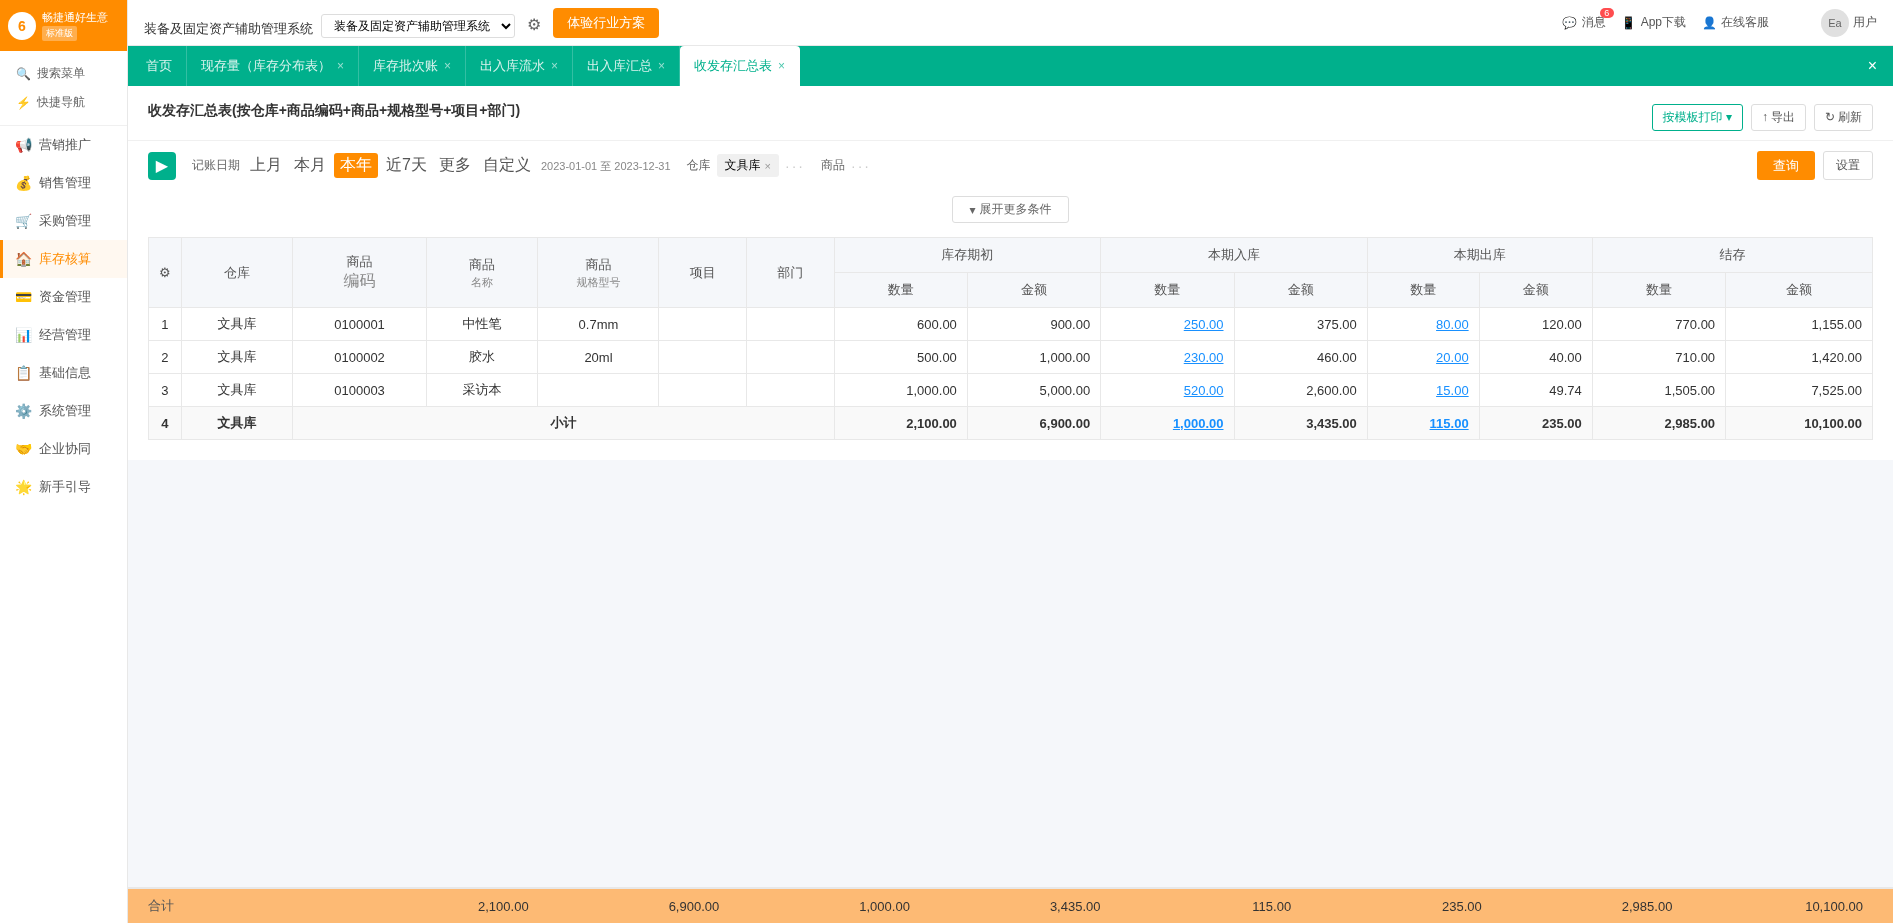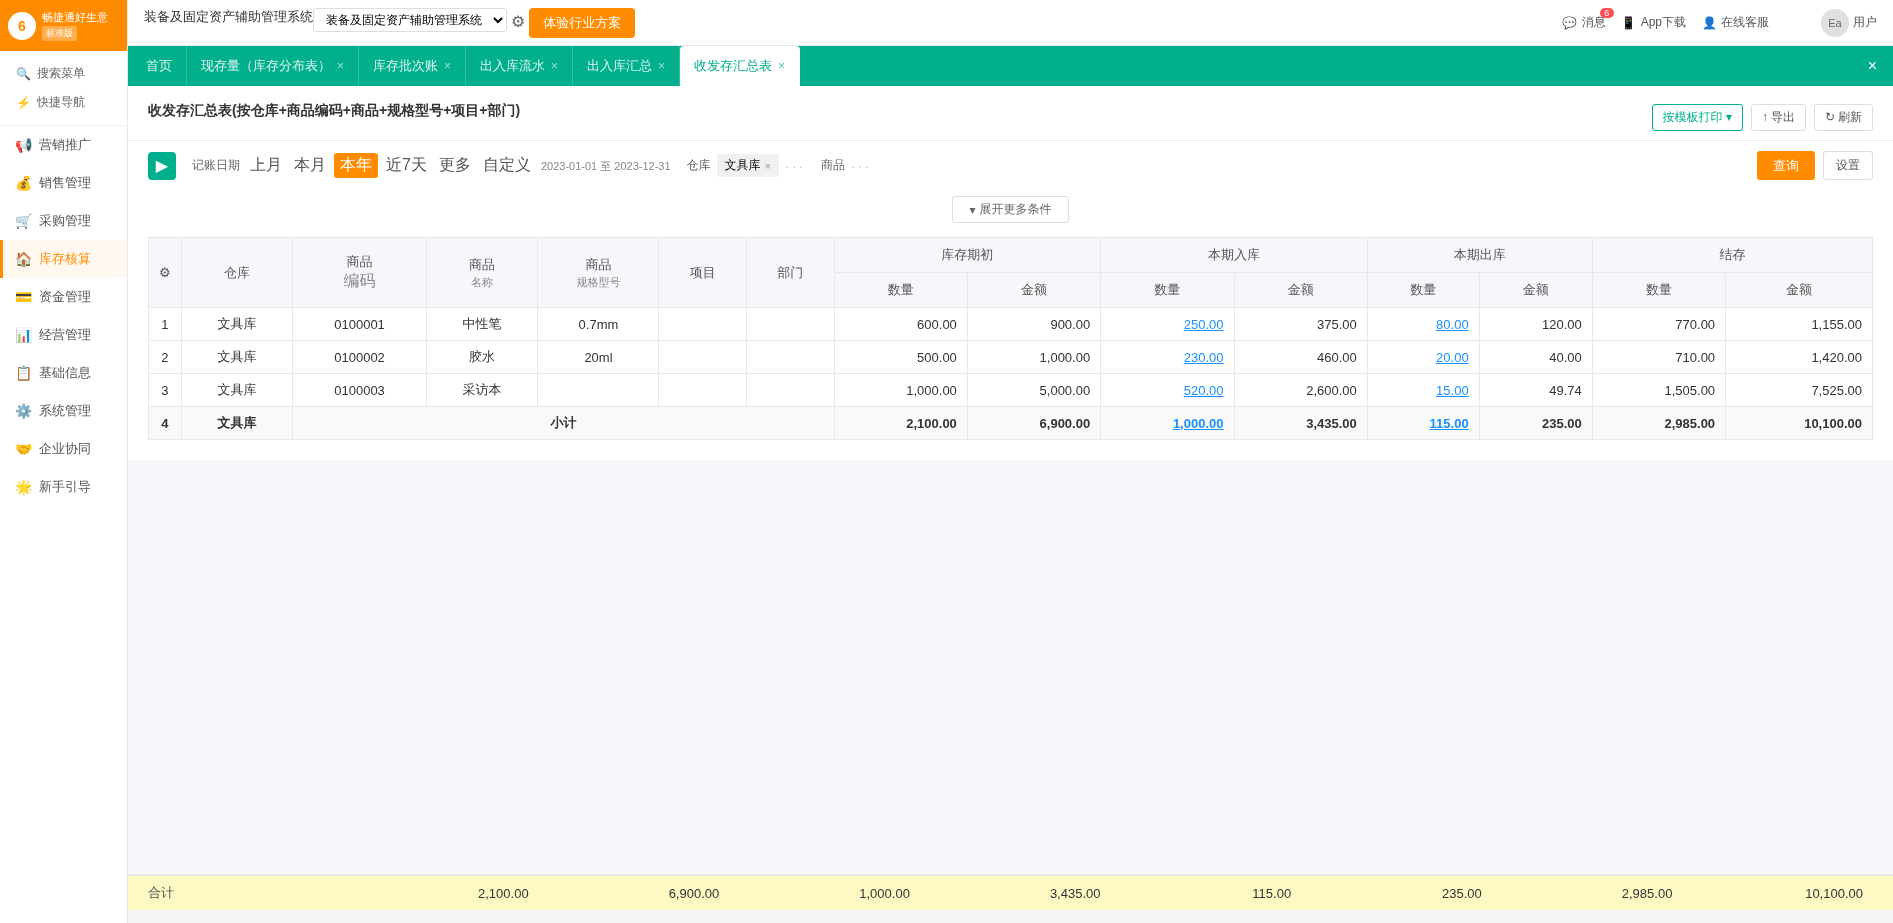--- a/index.html
+++ b/index.html
@@ -17,21 +17,21 @@
     .sidebar-nav { flex: 1; overflow-y: auto; }
     .sidebar-nav-item { display: flex; align-items: center; gap: 8px; padding: 10px 12px; cursor: pointer; color: #555; font-size: 13px; border-left: 3px solid transparent; }
     .sidebar-nav-item.active { background: #fff8f0; color: #ff8c00; border-left-color: #ff8c00; font-weight: 500; }
     .sidebar-nav-icon { font-size: 14px; width: 16px; text-align: center; }
 
     
     .main { flex: 1; display: flex; flex-direction: column; overflow: hidden; }
 
     
     .topbar { background: #fff; height: 46px; display: flex; align-items: center; justify-content: space-between; padding: 0 16px; border-bottom: 1px solid #e8e8e8; flex-shrink: 0; }
-    .topbar-left { display: flex; align-items: flex-start; }
+    .topbar-left { display: flex; align-items: flex-end; gap: 8px; }
     .topbar-system-name { font-size: 13px; color: #333; }
     .topbar-dropdown { background: none; border: 1px solid #ddd; border-radius: 3px; padding: 3px 8px; font-size: 12px; cursor: pointer; }
     .topbar-gear { color: #666; font-size: 16px; cursor: pointer; padding: 4px; }
     .topbar-trial { background: #ff8c00; color: #fff; border: none; border-radius: 4px; padding: 6px 14px; font-size: 13px; cursor: pointer; }
     .topbar-right { display: flex; align-items: center; gap: 16px; color: #555; font-size: 12px; }
     .topbar-right-item { display: flex; align-items: center; gap: 4px; cursor: pointer; position: relative; }
     .topbar-badge { position: absolute; top: -6px; right: -8px; background: #ff4d4f; color: #fff; border-radius: 8px; font-size: 9px; padding: 0 4px; min-width: 14px; text-align: center; }
     .topbar-avatar { width: 28px; height: 28px; background: #e0e0e0; border-radius: 50%; display: flex; align-items: center; justify-content: center; font-size: 11px; color: #666; margin-left: 36px; }
 
     
@@ -78,21 +78,21 @@
     .data-table { width: 100%; border-collapse: collapse; font-size: 13px; margin-top: 8px; }
     .data-table th { background: #f5f7fa; border: 1px solid #e8e8e8; padding: 8px 10px; text-align: center; color: #555; font-weight: 500; white-space: nowrap; }
     .data-table td { border: 1px solid #e8e8e8; padding: 7px 10px; text-align: center; color: #333; }
     .data-table .num-cell { text-align: right; }
     .data-table .link-cell { color: #1890ff; text-decoration: underline; cursor: pointer; }
     .data-table .subtotal-row td { font-weight: bold; background: #f9f9f9; }
     .settings-icon-cell { width: 32px; cursor: pointer; }
     .th-group { text-align: center; margin-left: 45px; }
 
     
-    .total-bar { position: sticky; bottom: 13px; background: #fef9c3; border-top: 2px solid #e8e8e8; padding: 8px 20px; display: flex; align-items: center; gap: 0; }
+    .total-bar { position: sticky; bottom: 0; background: #fdba74; border-top: 2px solid #e8e8e8; padding: 8px 20px; display: flex; align-items: center; gap: 0; }
     .total-bar-label { color: #555; font-weight: 500; padding-right: 20px; min-width: 200px; }
     .total-bar-values { display: flex; flex: 1; }
     .total-val { flex: 1; text-align: right; padding-right: 10px; font-weight: 500; color: #333; font-size: 13px; }
   </style>
 </head>
 <body>
 
 <div class="sidebar">
   <div class="sidebar-header">
     <div class="sidebar-logo">

